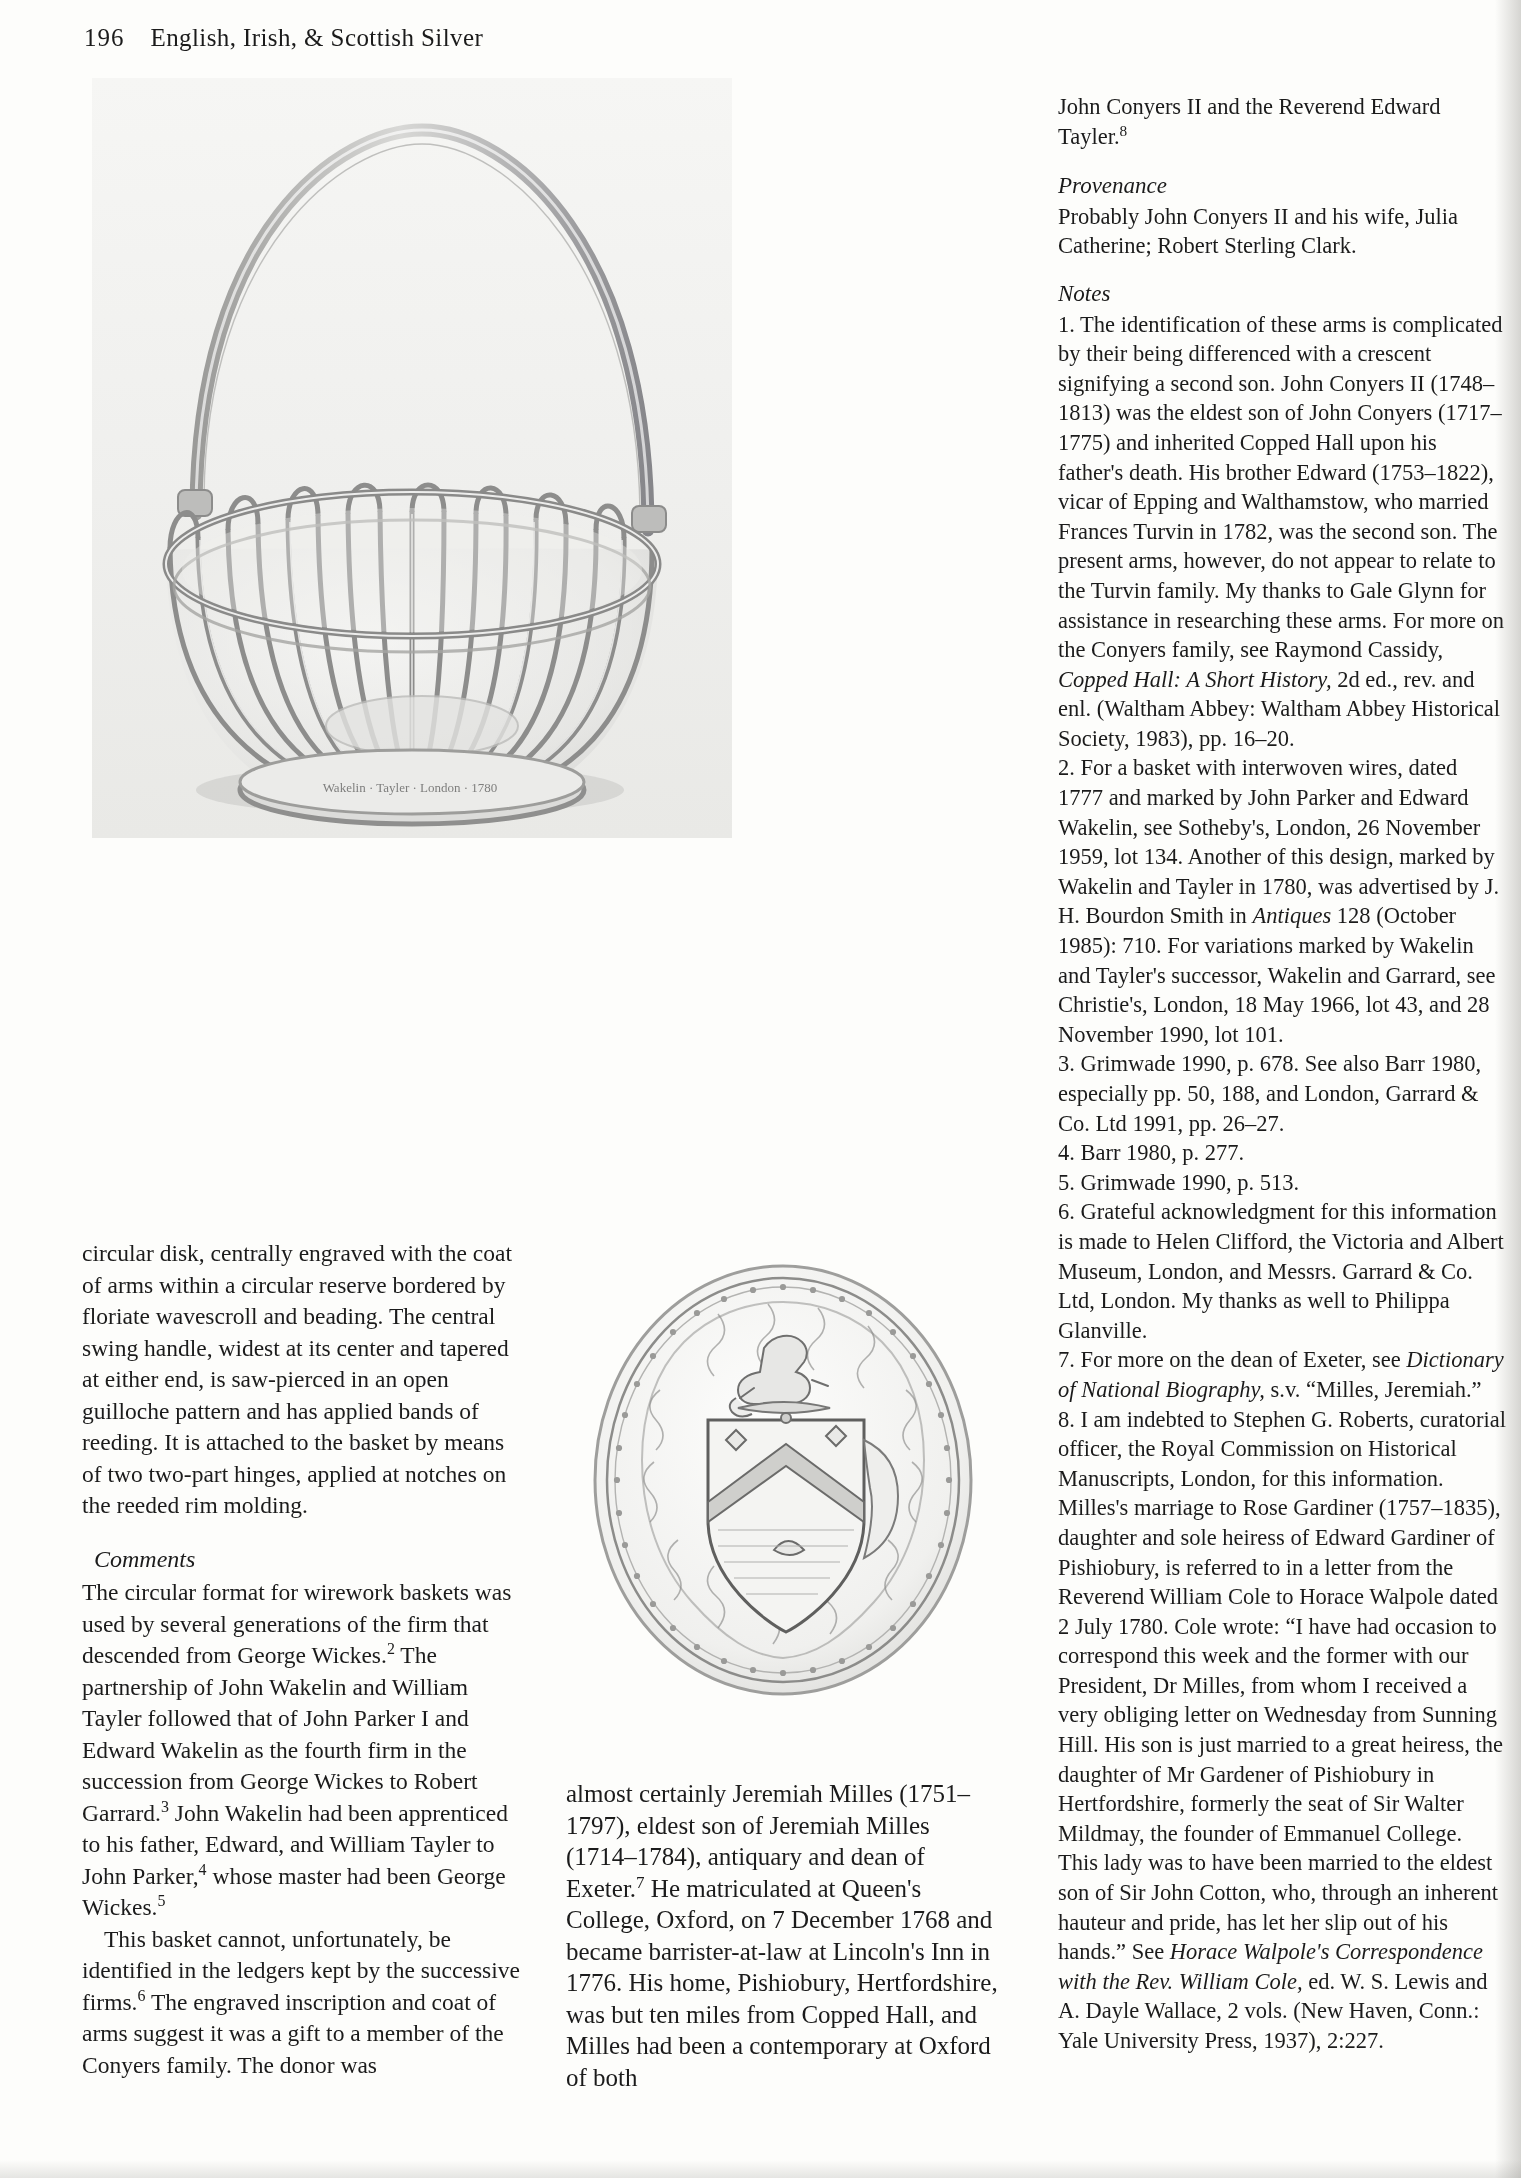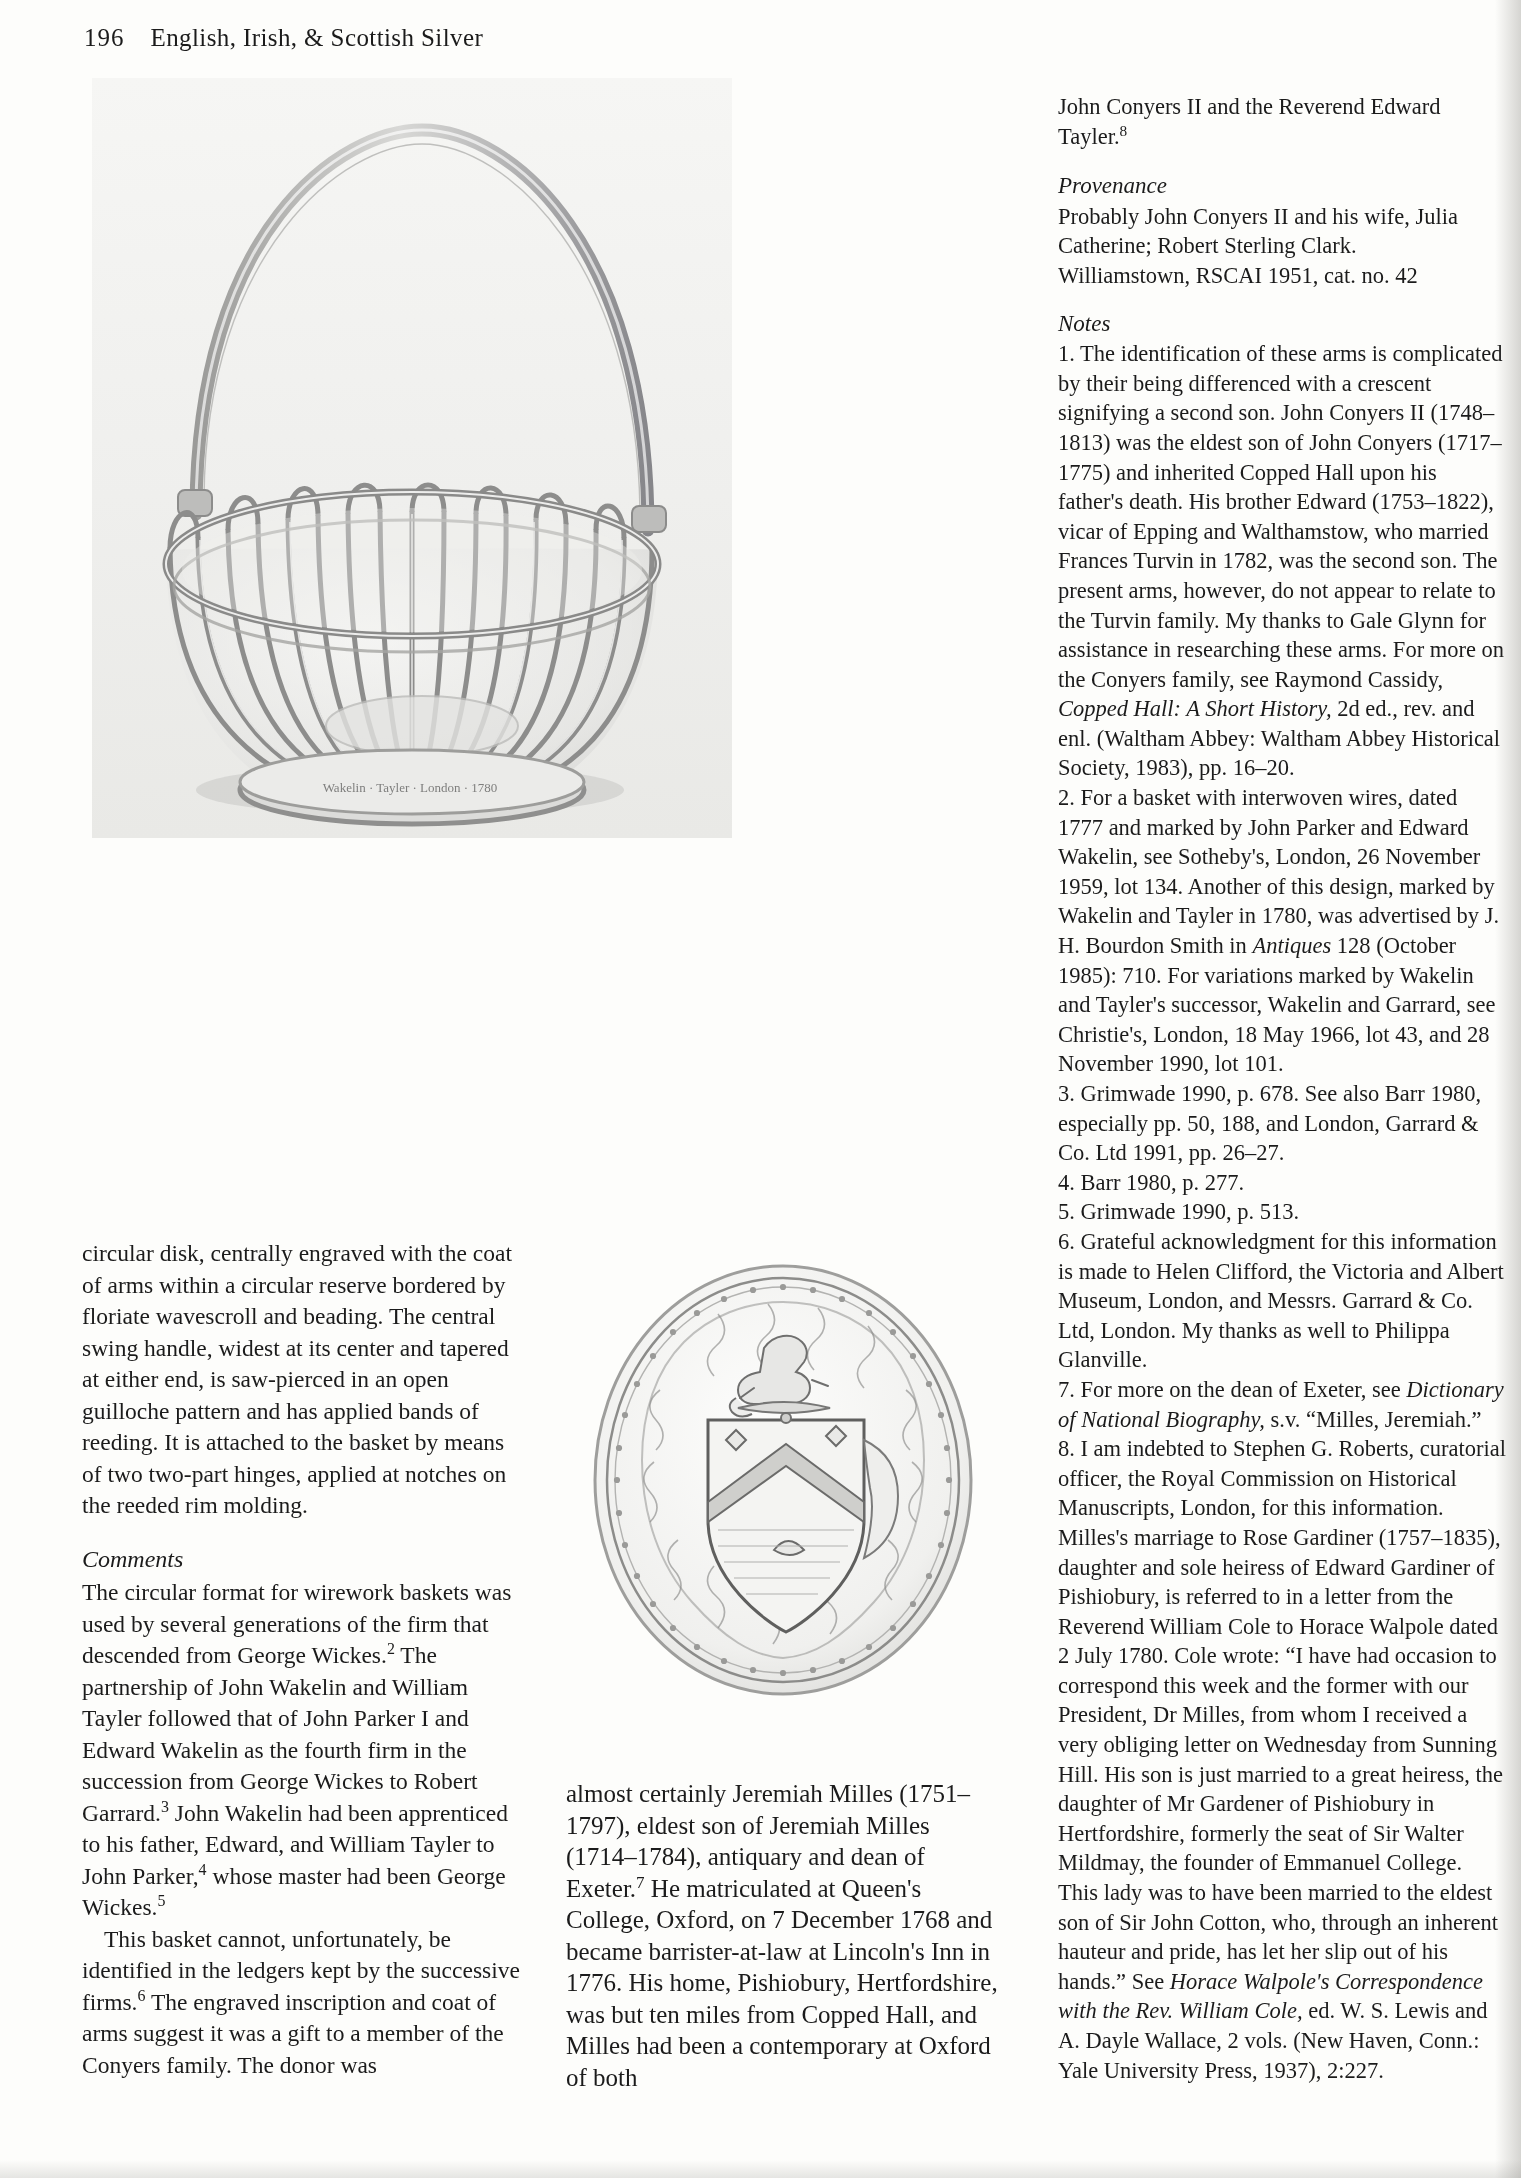--- a/index.html
+++ b/index.html
@@ -81,21 +81,21 @@
     width: 440px;
     font-size: 25px;
     line-height: 31.5px;
   }
   .col-left p, .col-mid p { margin: 0; }
   .col-left p + p { text-indent: 22px; }
   h3.section {
     font-style: italic;
     font-size: 24px;
     font-weight: normal;
-    margin: 22px 0 2px 0;
+    margin: 22px 0 2px 12px;
   }
 
   
   .medallion {
     position: absolute;
     left: 568px;
     top: 1230px;
     width: 430px;
     height: 500px;
   }
@@ -328,23 +328,20 @@
   </div>
 
   <div class="col-right">
     <p class="lead">
       <span>John Conyers II and the Reverend Edward Tayler.</span><sup>8</sup>
     </p>
 
     <h3 class="section">Provenance</h3>
     <p>Probably John Conyers II and his wife, Julia Catherine; Robert Sterling Clark.</p>
 
-    <p>
-      <span>Williamstown, </span><span class="sc">RSCAI</span><span> 1951, cat. no. 42</span>
-    </p>
 
     <h3 class="section">Notes</h3>
     <div class="notes">
       <p><span>1.</span> <span>The identification of these arms is complicated by their being differenced with a crescent signifying a second son. John Conyers II (1748–1813) was the eldest son of John Conyers (1717–1775) and inherited Copped Hall upon his father's death. His brother Edward (1753–1822), vicar of Epping and Walthamstow, who married Frances Turvin in 1782, was the second son. The present arms, however, do not appear to relate to the Turvin family. My thanks to Gale Glynn for assistance in researching these arms. For more on the Conyers family, see Raymond Cassidy, </span><span class="it">Copped Hall: A Short History,</span><span> 2d ed., rev. and enl. (Waltham Abbey: Waltham Abbey Historical Society, 1983), pp. 16–20.</span></p>
       <p><span>2.</span> <span>For a basket with interwoven wires, dated 1777 and marked by John Parker and Edward Wakelin, see Sotheby's, London, 26 November 1959, lot 134. Another of this design, marked by Wakelin and Tayler in 1780, was advertised by J. H. Bourdon Smith in </span><span class="it">Antiques</span><span> 128 (October 1985): 710. For variations marked by Wakelin and Tayler's successor, Wakelin and Garrard, see Christie's, London, 18 May 1966, lot 43, and 28 November 1990, lot 101.</span></p>
       <p><span>3.</span> <span>Grimwade 1990, p. 678. See also Barr 1980, especially pp. 50, 188, and London, Garrard &amp; Co. Ltd 1991, pp. 26–27.</span></p>
       <p><span>4.</span> <span>Barr 1980, p. 277.</span></p>
       <p><span>5.</span> <span>Grimwade 1990, p. 513.</span></p>
       <p><span>6.</span> <span>Grateful acknowledgment for this information is made to Helen Clifford, the Victoria and Albert Museum, London, and Messrs. Garrard &amp; Co. Ltd, London. My thanks as well to Philippa Glanville.</span></p>
       <p><span>7.</span> <span>For more on the dean of Exeter, see </span><span class="it">Dictionary of National Biography,</span><span> s.v. “Milles, Jeremiah.”</span></p>

